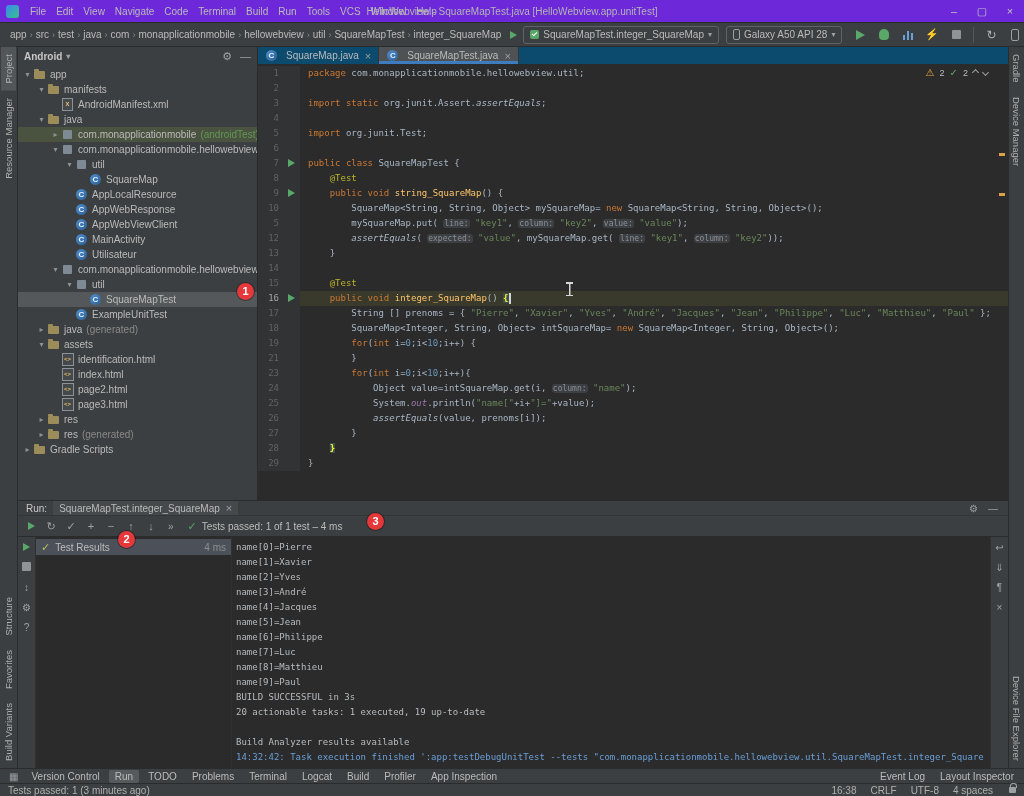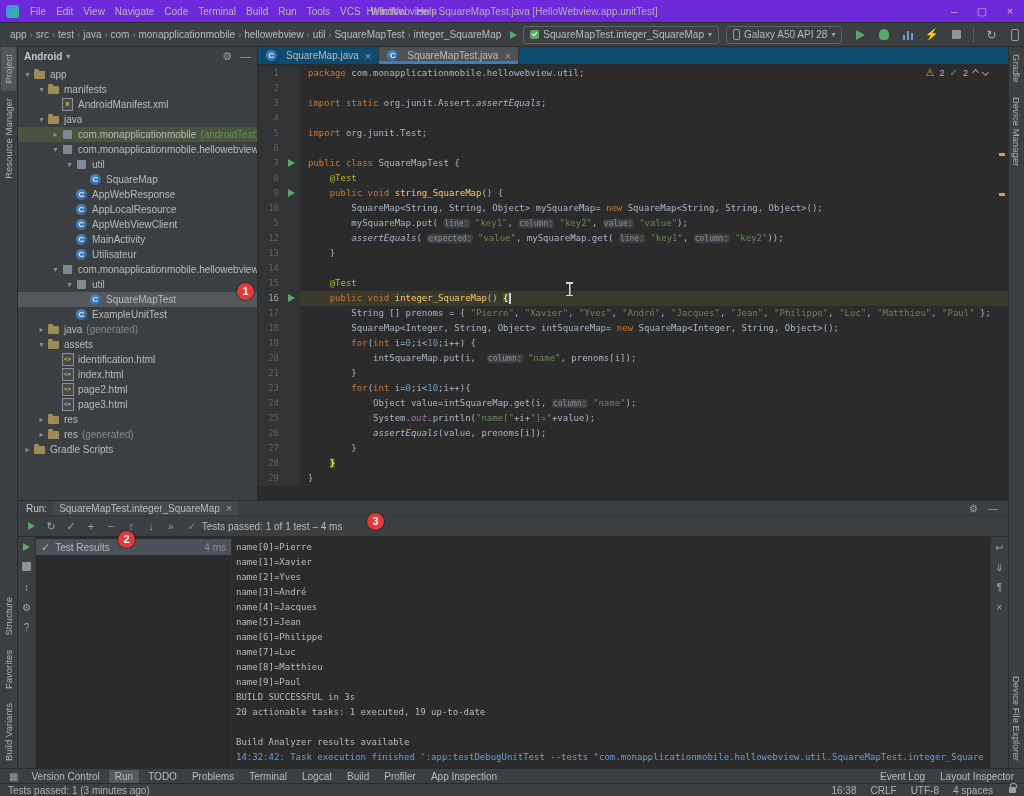--- a/index.html
+++ b/index.html
@@ -299,26 +299,26 @@
                 <span class="tl">util</span>
               </div>
               <div class="tree-row" style="padding-left: 60px;">
                 <span class="arrow"></span>
                 <span class="ti ti-class"></span>
                 <span class="tl">SquareMap</span>
               </div>
               <div class="tree-row" style="padding-left: 46px;">
                 <span class="arrow"></span>
                 <span class="ti ti-class"></span>
+                <span class="tl">AppLocalResource</span>
+              </div>
+              <div class="tree-row" style="padding-left: 46px;">
+                <span class="arrow"></span>
+                <span class="ti ti-class"></span>
                 <span class="tl">AppWebResponse</span>
-              </div>
-              <div class="tree-row" style="padding-left: 46px;">
-                <span class="arrow"></span>
-                <span class="ti ti-class"></span>
-                <span class="tl">AppLocalResource</span>
               </div>
               <div class="tree-row" style="padding-left: 46px;">
                 <span class="arrow"></span>
                 <span class="ti ti-class"></span>
                 <span class="tl">AppWebViewClient</span>
               </div>
               <div class="tree-row" style="padding-left: 46px;">
                 <span class="arrow"></span>
                 <span class="ti ti-class"></span>
                 <span class="tl">MainActivity</span>
@@ -500,25 +500,20 @@
                 </div>
                 <div class="cl">
                   <span class="lnum">18</span>
                   <span class="gico"></span>
                   <span class="ct"><span class="tk-d">        SquareMap&lt;Integer, String, Object&gt; intSquareMap= </span><span class="tk-k">new </span><span class="tk-d">SquareMap&lt;Integer, String, Object&gt;();</span></span>
                 </div>
                 <div class="cl">
                   <span class="lnum">19</span>
                   <span class="gico"></span>
                   <span class="ct"><span class="tk-d">        </span><span class="tk-k">for</span><span class="tk-d">(</span><span class="tk-k">int </span><span class="tk-d">i=</span><span class="tk-n">0</span><span class="tk-d">;i&lt;</span><span class="tk-n">10</span><span class="tk-d">;i++) {</span></span>
-                </div>
-                <div class="cl">
-                  <span class="lnum">20</span>
-                  <span class="gico"></span>
-                  <span class="ct"><span class="tk-d">            intSquareMap.put(i,  </span><span class="tk-h">column:</span><span class="tk-d"> </span><span class="tk-s">"name"</span><span class="tk-d">, prenoms[i]);</span></span>
                 </div>
                 <div class="cl">
                   <span class="lnum">21</span>
                   <span class="gico"></span>
                   <span class="ct"><span class="tk-d">        }</span></span>
                 </div>
                 <div class="cl">
                   <span class="lnum">23</span>
                   <span class="gico"></span>
                   <span class="ct"><span class="tk-d">        </span><span class="tk-k">for</span><span class="tk-d">(</span><span class="tk-k">int </span><span class="tk-d">i=</span><span class="tk-n">0</span><span class="tk-d">;i&lt;</span><span class="tk-n">10</span><span class="tk-d">;i++){</span></span>

